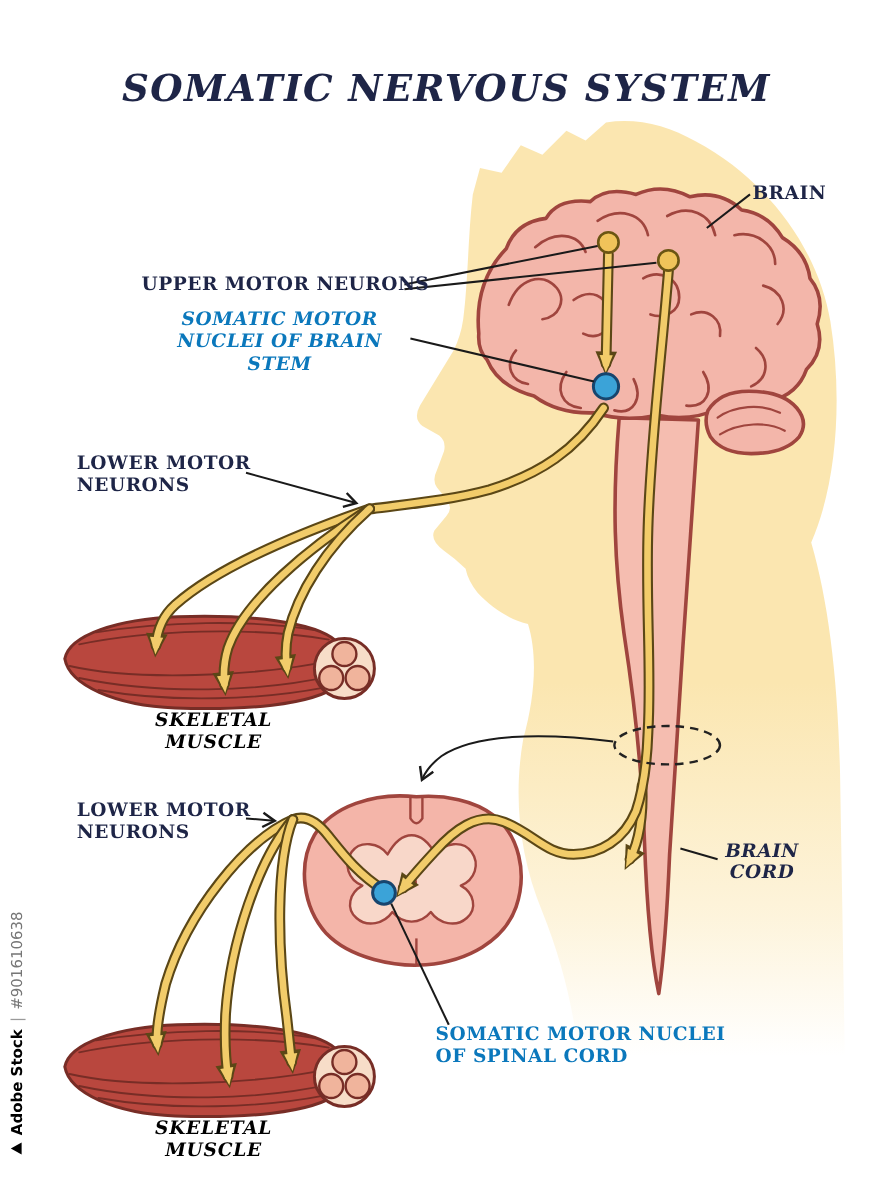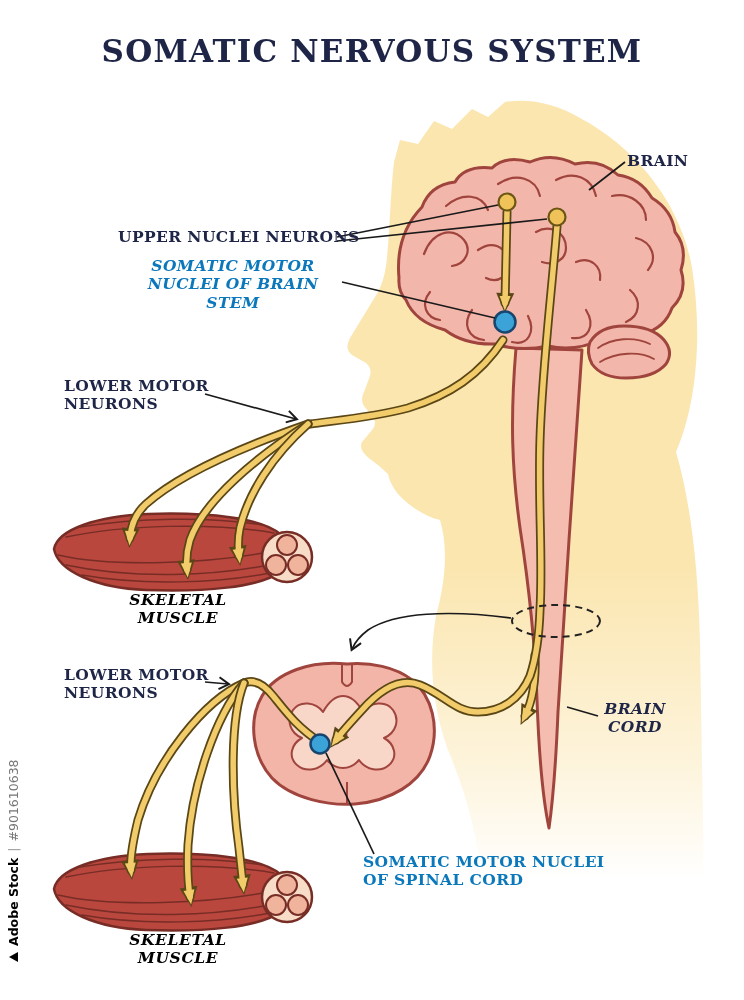--- a/index.html
+++ b/index.html
@@ -1,22 +1,22 @@
 <!DOCTYPE html>
 <html><head>
 <meta charset="utf-8">
 <style>
   html,body{margin:0;padding:0;background:#ffffff;}
   .stage{position:relative;width:744px;height:1000px;background:#ffffff;overflow:hidden;
          font-family:"DejaVu Serif", serif;}
   .stage svg{position:absolute;left:0;top:0;}
   .lbl{position:absolute;font-weight:bold;font-size:15.5px;line-height:1.18;
        color:#1e2547;letter-spacing:.4px;white-space:pre-line;}
-  .lbl.title{top:33px;left:0;width:744px;text-align:center;font-size:31px;
-             letter-spacing:1.2px;color:#1e2547;}
+  .lbl.title{top:56px;left:0;width:744px;text-align:center;font-size:31px;
+             letter-spacing:1.2px;color:#1e2547;font-style:italic;}
   .lbl.blue{color:#0b78bc;}
   .lbl.pink{color:#000000;letter-spacing:.6px;}
   .center{text-align:center;font-style:italic;}
   
   .nO{fill:none;stroke:#5b4716;stroke-width:9;stroke-linecap:round;}
   .nF{fill:none;stroke:#f2cc6a;stroke-width:5.5;stroke-linecap:round;}
   .nO.arrow{marker-end:url(#arrowD);}
   .nF.arrow{marker-end:url(#arrowY);}
   .ptr{stroke:#1a1a1a;stroke-width:1.7;fill:none;}
   .ptr.arrow{marker-end:url(#arrowB);}
@@ -197,21 +197,21 @@
       <path class="ptr" d="M598 716 L567 707"></path>
       <path class="ptr arrow" d="M205 682 L228 684"></path>
       <path class="ptr" d="M374 854 L326 753"></path>
     </g>
   </svg>
 
   <div class="lbl title">SOMATIC NERVOUS SYSTEM</div>
 
   <div class="lbl" style="left:627px;top:152px">BRAIN</div>
 
-  <div class="lbl" style="left:118px;top:228px">UPPER NUCLEI NEURONS</div>
+  <div class="lbl" style="left:118px;top:228px">UPPER MOTOR NEURONS</div>
 
   <div class="lbl blue center" style="left:126px;top:257px;width:214px">SOMATIC MOTOR
 NUCLEI OF BRAIN STEM</div>
 
   <div class="lbl" style="left:64px;top:377px">LOWER MOTOR
 NEURONS</div>
 
   <div class="lbl pink center" style="left:88px;top:591px;width:180px">SKELETAL MUSCLE</div>
 
   <div class="lbl" style="left:64px;top:666px">LOWER MOTOR

